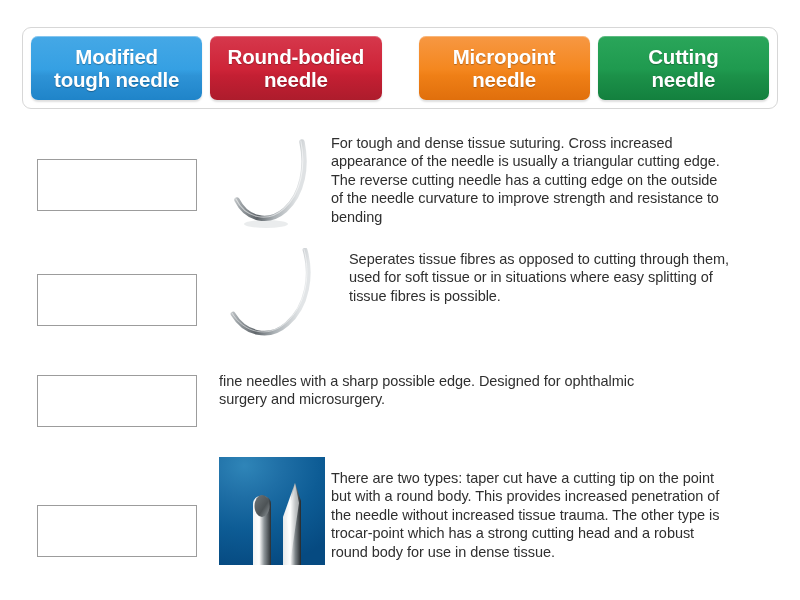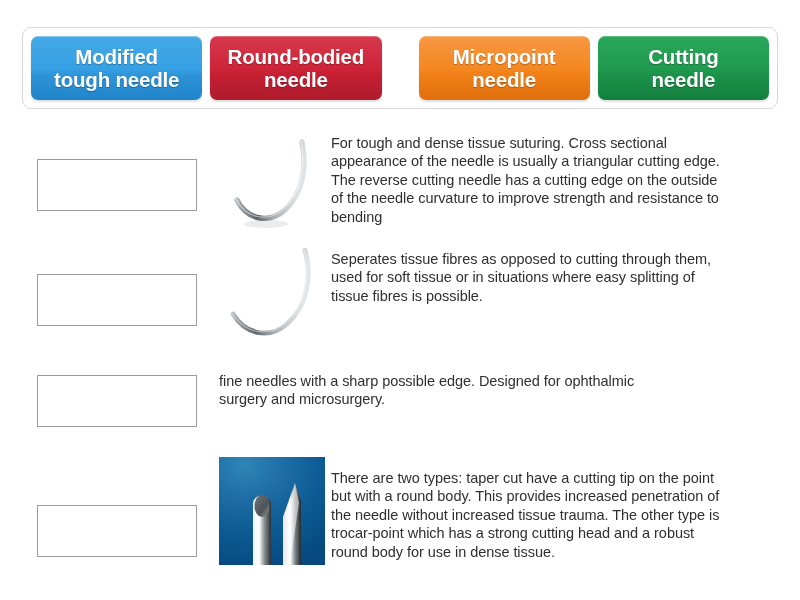--- a/index.html
+++ b/index.html
@@ -180,21 +180,21 @@
               <stop offset="72%" stop-color="#a9afb3"></stop>
               <stop offset="100%" stop-color="#dfe2e4"></stop>
             </linearGradient>
           </defs>
           <ellipse cx="47" cy="86" rx="22" ry="4" fill="#d9dcde" opacity="0.55"></ellipse>
           <path d="M83 4 C 88 28, 84 56, 66 72 C 50 86, 28 82, 18 62" fill="none" stroke="url(#steel1)" stroke-width="5.4" stroke-linecap="round"></path>
           <path d="M83 4 C 88 28, 84 56, 66 72 C 50 86, 28 82, 18 62" fill="none" stroke="#ffffff" stroke-width="1.1" stroke-linecap="round" opacity="0.55" transform="translate(-1.2,-1.2)"></path>
         </svg>
       </div>
 
-      <div class="row-text" style="left:331px; top:16px; width:400px;">For tough and dense tissue suturing. Cross sectional appearance of the needle is usually a triangular cutting edge. The reverse cutting needle has a cutting edge on the outside of the needle curvature to improve strength and resistance to bending</div>
+      <div class="row-text" style="left:331px; top:16px; width:400px;">For tough and dense tissue suturing. Cross increased appearance of the needle is usually a triangular cutting edge. The reverse cutting needle has a cutting edge on the outside of the needle curvature to improve strength and resistance to bending</div>
     </div>
 
     <div class="row" style="top:118px; height:110px;">
       <div class="dropzone" style="top:38px;"></div>
 
       <div class="row-media" style="top:12px;">
         <svg class="needle-svg" width="108" height="96" viewBox="0 0 108 96" aria-hidden="true">
           <defs>
             <linearGradient id="steel2" x1="0" y1="0" x2="1" y2="0.2">
               <stop offset="0%" stop-color="#eceeef"></stop>
@@ -202,21 +202,21 @@
               <stop offset="48%" stop-color="#60666b"></stop>
               <stop offset="72%" stop-color="#abb1b5"></stop>
               <stop offset="100%" stop-color="#e2e5e7"></stop>
             </linearGradient>
           </defs>
           <path d="M86 2 C 93 26, 89 58, 68 76 C 50 92, 26 86, 14 66" fill="none" stroke="url(#steel2)" stroke-width="4.8" stroke-linecap="round"></path>
           <path d="M86 2 C 93 26, 89 58, 68 76 C 50 92, 26 86, 14 66" fill="none" stroke="#ffffff" stroke-width="1" stroke-linecap="round" opacity="0.5" transform="translate(-1.2,-1.2)"></path>
         </svg>
       </div>
 
-      <div class="row-text" style="left:331px; top:14px; width:400px;">Seperates tissue fibres as opposed to cutting through them, used for soft tissue or in situations where easy splitting of tissue fibres is possible.</div>
+      <div class="row-text" style="left:349px; top:14px; width:400px;">Seperates tissue fibres as opposed to cutting through them, used for soft tissue or in situations where easy splitting of tissue fibres is possible.</div>
     </div>
 
     <div class="row" style="top:228px; height:110px;">
       <div class="dropzone" style="top:29px;"></div>
 
       <div class="row-text" style="left:219px; top:26px; width:420px;">fine needles with a sharp possible edge. Designed for ophthalmic surgery and microsurgery.</div>
     </div>
 
     <div class="row" style="top:338px; height:130px;">
       <div class="dropzone" style="top:49px;"></div>

